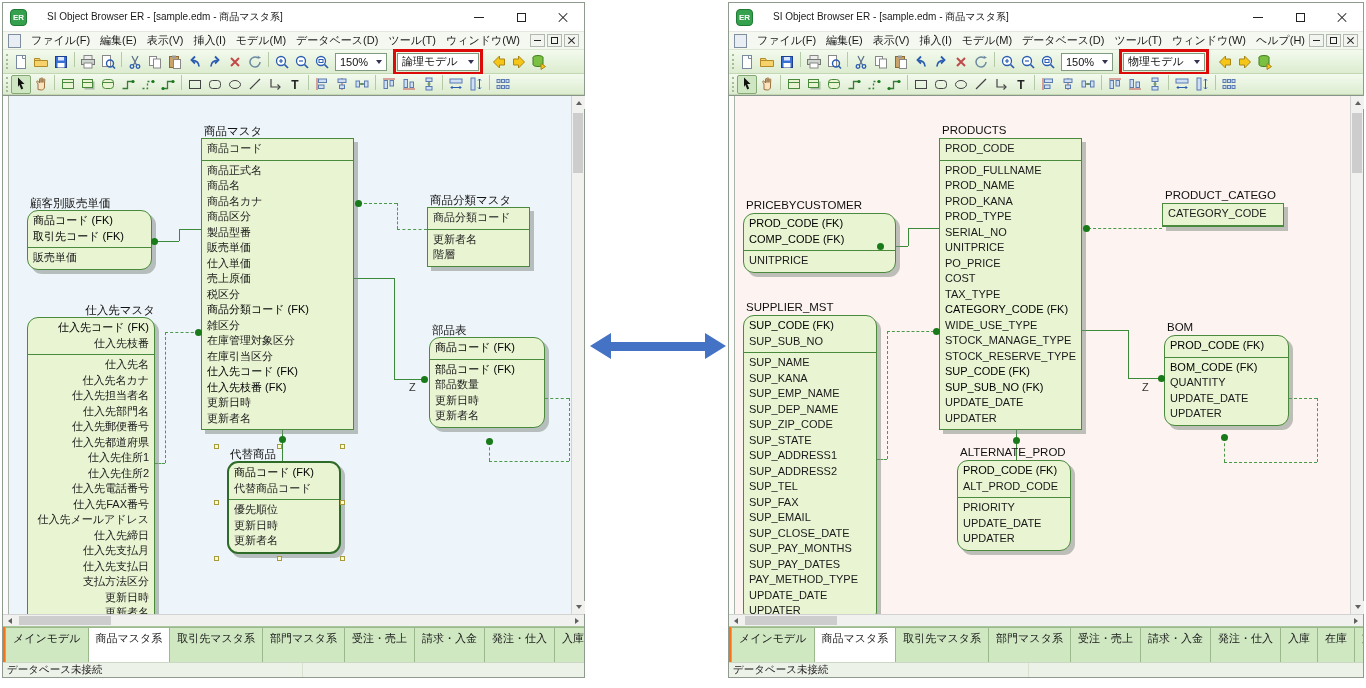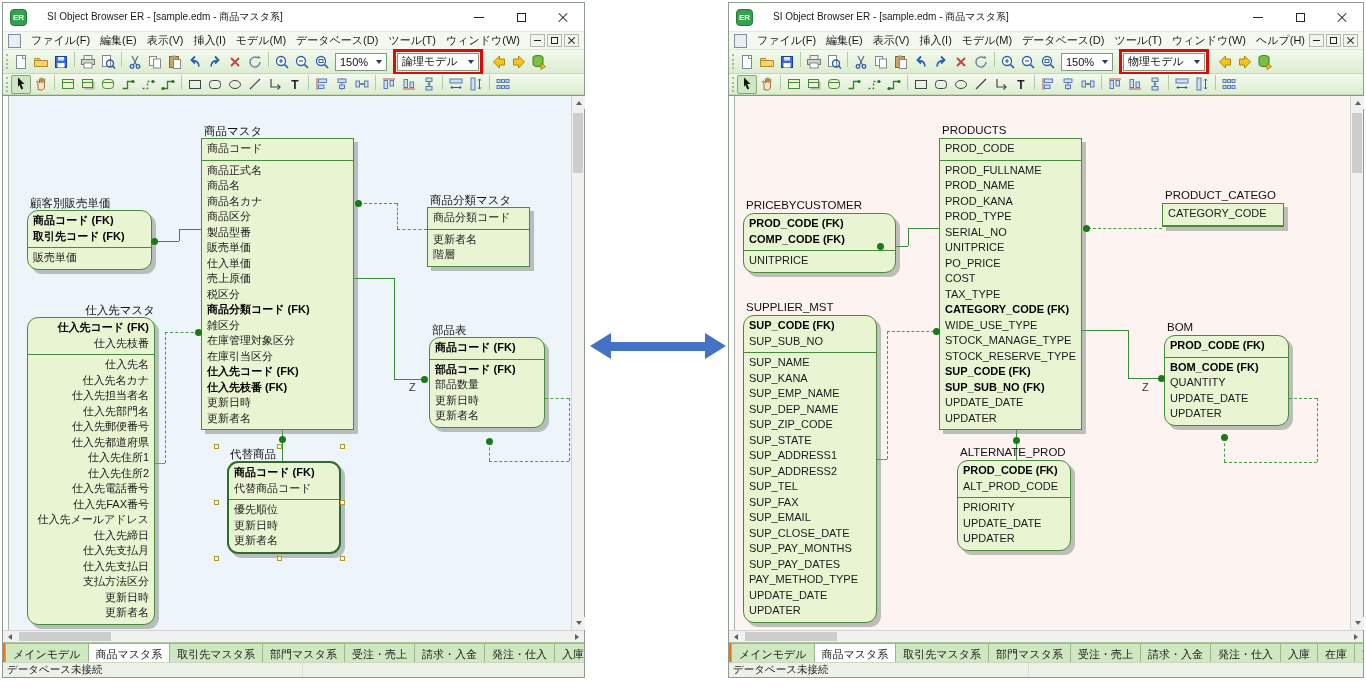--- a/index.html
+++ b/index.html
@@ -60,38 +60,38 @@
   .handle { position:absolute; width:5px; height:5px; background:#fdfbd0; border:1px solid #a89a3a; z-index:4; }
 
   .entity { position:absolute; z-index:2; }
   .etitle { font-size:11.5px; color:#111; white-space:nowrap; height:14px; margin-left:3px; }
   .ebox { background:#e9f4d3; border:1.6px solid #4a8a3c; box-shadow:4px 4px 0 rgba(125,135,128,.5); }
   .entity.round .ebox { border-radius:11px; }
   .entity.selected .ebox { border-width:2.6px; border-color:#2f6b28; }
   .esec-pk { padding:2px 5px 3px; border-bottom:1.6px solid #4a8a3c; }
   .esec-at { padding:2px 5px 3px; }
   .erow { font-size:11px; line-height:15.5px; white-space:nowrap; overflow:hidden; color:#1a1a1a; }
-  .erow.b { font-weight:bold; color:#000; }
+  .erow.b { font-weight:normal; color:#000; }
 
   
   .vscroll { width:13px; background:#f1f1f0; border-left:1px solid #d2d2d2; display:flex; flex-direction:column; flex:none; }
   .hscroll { height:12px; background:#f1f1f0; border-top:1px solid #d2d2d2; display:flex; align-items:stretch; flex:none; }
   .sbtn { width:13px; height:12px; background:#f1f1f0; display:flex; align-items:center; justify-content:center; flex:none; }
   .vscroll .sbtn { height:13px; width:13px; }
   .track { flex:1; position:relative; }
   .vthumb { position:absolute; left:1px; right:1px; top:4px; height:60px; background:#cdcdcd; }
   .hthumb { position:absolute; top:1px; bottom:1px; left:3px; width:92px; background:#cdcdcd; }
   .tri { width:0; height:0; border:3px solid transparent; display:block; }
   .tri.u { border-bottom:4px solid #606060; margin-top:-2px; }
   .tri.d { border-top:4px solid #606060; margin-bottom:-2px; }
   .tri.l { border-right:4px solid #606060; margin-left:-2px; }
   .tri.r { border-left:4px solid #606060; margin-right:-2px; }
 
   
-  .tabbar { height:20px; background:#f97316; border-top:1px solid #aac69c; display:flex; align-items:stretch; padding-left:2px; font-size:11px; flex:none; overflow:hidden; }
+  .tabbar { height:36px; background:#f97316; border-top:1px solid #aac69c; display:flex; align-items:stretch; padding-left:2px; font-size:11px; flex:none; overflow:hidden; }
   .tab { padding:3px 7px 0; border:1px solid #9ab88c; border-bottom:none; margin-right:-1px; color:#1a1a1a; white-space:nowrap; background:#cfe8c2; }
   .tab.active { background:#fff; }
   .statusbar { height:15px; background:#edf2e9; border-top:1px solid #cdd8c4; display:flex; align-items:center; font-size:10.5px; color:#222; flex:none; }
   .sp1 { width:300px; height:100%; display:flex; align-items:center; padding-left:4px; border-right:1px solid #d8e0d0; }
   .sp2 { flex:1; height:100%; }
 
   
   .mid-arrow { position:absolute; left:590px; top:333px; display:flex; align-items:center; z-index:10; }
   .mid-arrow .head { width:0; height:0; border-top:13px solid transparent; border-bottom:13px solid transparent; }
   .mid-arrow .head.hl { border-right:21px solid #4472C4; }

